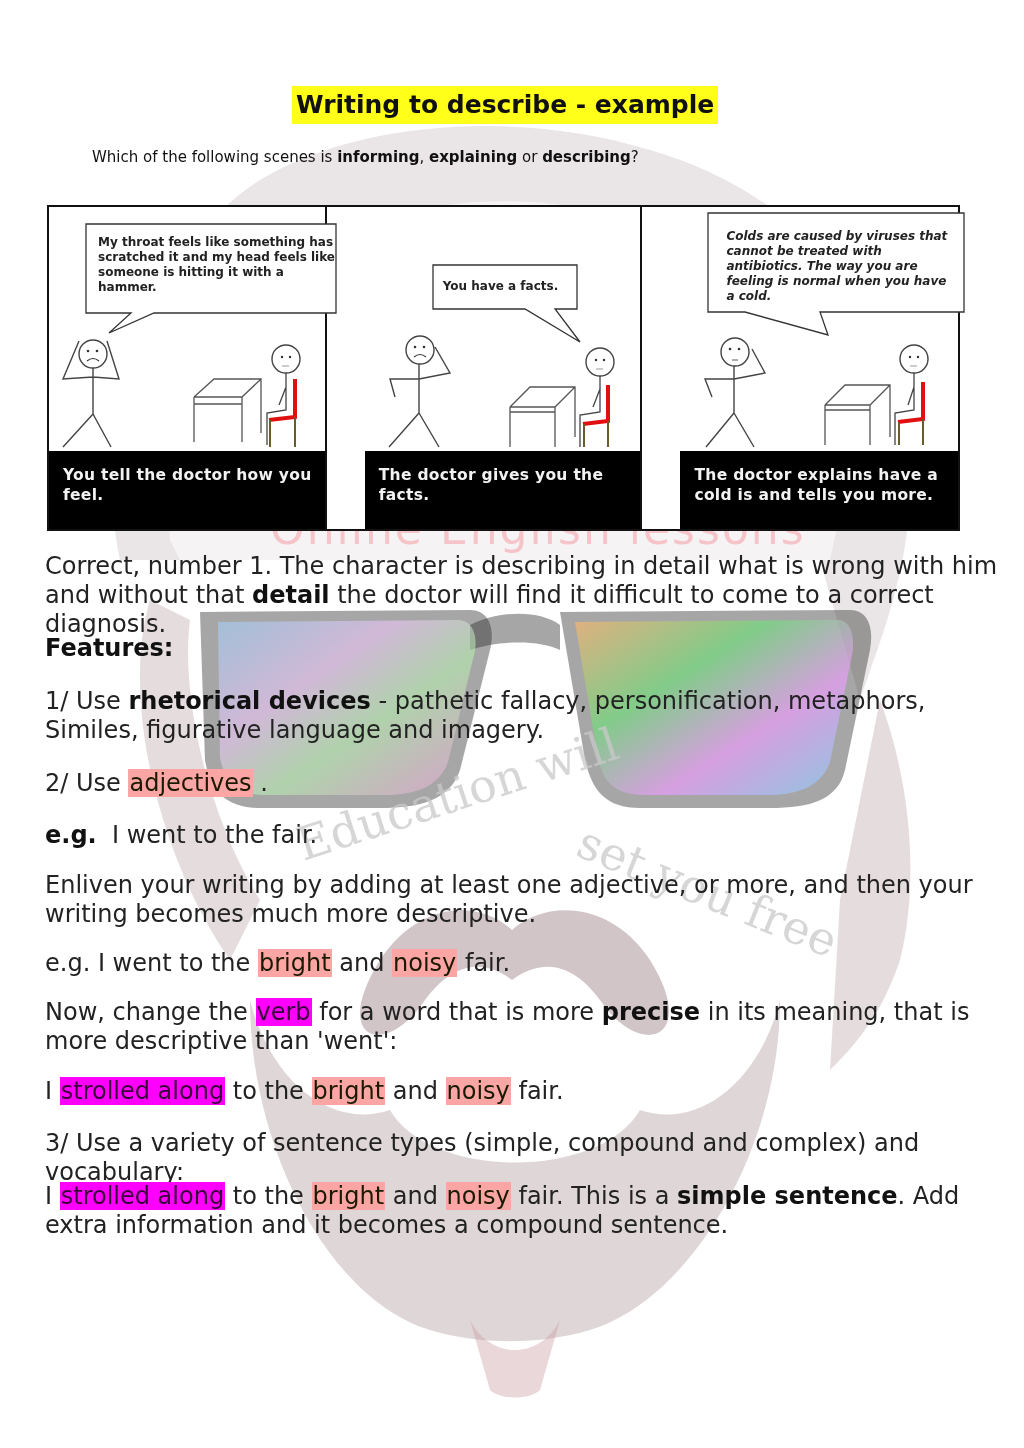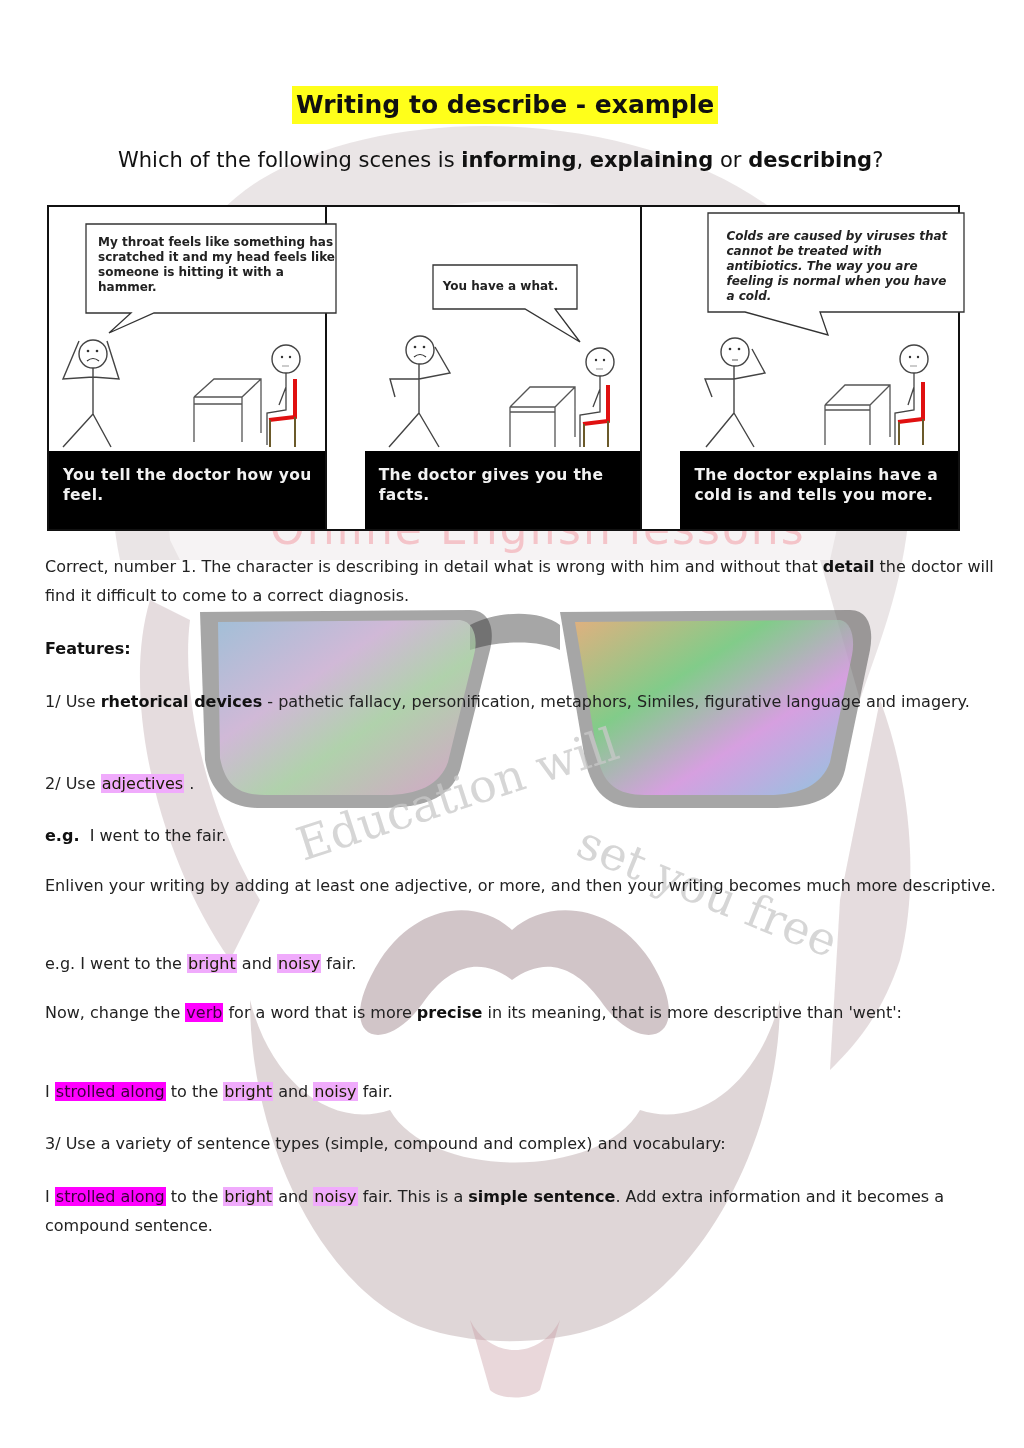--- a/index.html
+++ b/index.html
@@ -6,35 +6,35 @@
   body{width:1024px;height:1448px;background:#ffffff;position:relative;overflow:hidden;
        font-family:"DejaVu Sans", sans-serif;color:#1a1a1a;}
   
   .bg{position:absolute;left:0;top:0;width:1024px;height:1448px;z-index:0;pointer-events:none;}
   .watermark-text{position:absolute;font-family:"DejaVu Serif", serif;color:#c9c9c9;font-size:46px;opacity:.75;}
   .wm-oel{position:absolute;left:270px;top:503px;font-family:"DejaVu Sans", sans-serif;font-size:44px;color:#f4b9bf;letter-spacing:2px;opacity:.8;}
   
   .content{position:absolute;left:0;top:0;width:1024px;height:1448px;z-index:2;}
   .title{position:absolute;left:292px;top:86px;height:38px;padding:0 4px;background:#ffff1a;
          font-family:"DejaVu Sans", sans-serif;font-weight:bold;font-size:25px;line-height:38px;color:#111;}
-  .question{position:absolute;left:118px;top:148px;font-size:21px;color:#111;white-space:nowrap;}
+  .question{position:absolute;left:92px;top:148px;font-size:15px;color:#111;white-space:nowrap;}
   .question b{font-weight:bold;}
   
   .strip{position:absolute;left:47px;top:205px;width:909px;height:322px;border:2px solid #111;background:#fff;display:flex;gap:38px;}
   .panel{position:relative;width:301px;height:322px;border-right:2px solid #111;box-sizing:border-box;}
   .panel:last-child{border-right:none;}
   .panel svg{position:absolute;left:0;top:0;}
   .bubble-text{position:absolute;font-family:"DejaVu Sans", sans-serif;font-weight:bold;font-size:12px;line-height:15px;color:#222;}
   .caption{position:absolute;left:0;bottom:0;width:100%;height:78px;background:#000;color:#f2f2f2;
            font-family:"DejaVu Sans", sans-serif;font-weight:bold;font-size:15.5px;line-height:20px;
            padding:14px 10px 0 14px;box-sizing:border-box;letter-spacing:.3px;}
   
-  .p{position:absolute;left:45px;width:955px;font-size:16px;line-height:29px;color:#222;}
+  .p{position:absolute;left:45px;width:955px;font-size:24px;line-height:29px;color:#222;}
   .p b{font-weight:bold;color:#111;}
-  .hl-olive{background:#f0abfc;color:#1a1a00;padding:0 1px;}
+  .hl-olive{background:#fca5a5;color:#1a1a00;padding:0 1px;}
   .hl-pink{background:#ff00ff;color:#3a003a;padding:0 1px;}
 </style>
 </head>
 <body>
 
 <div class="bg">
   <svg width="1024" height="1448" viewBox="0 0 1024 1448">
     <defs>
       <linearGradient id="lensL" x1="0" y1="0" x2="1" y2="1">
         <stop offset="0" stop-color="#9fd3ff"></stop>
@@ -118,21 +118,21 @@
         <path d="M145 200 L165 180 L210 180 L210 230 M145 200 L190 200 L210 180 M145 200 L145 240 M190 200 L190 240 M145 205 L190 205" fill="none" stroke="#555" stroke-width="1.3"></path>
 
         <circle cx="235" cy="155" r="14" fill="none" stroke="#444" stroke-width="1.4"></circle>
         <circle cx="231" cy="153" r="1.2" fill="#333"></circle>
           <circle cx="239" cy="153" r="1.2" fill="#333"></circle>
         <path d="M231 162 L238 162" stroke="#999" stroke-width="1"></path>
         <path d="M235 169 L235 205 L215 208 L215 240 M235 182 L228 200" fill="none" stroke="#444" stroke-width="1.3"></path>
         <path d="M243 178 L243 214 L218 217" fill="none" stroke="#e01010" stroke-width="4"></path>
         <path d="M219 217 L219 240 M243 214 L243 240" stroke="#6b5a2a" stroke-width="2"></path>
       </svg>
-      <div class="bubble-text" style="left:78px;top:72px;width:140px;">You have a what.</div>
+      <div class="bubble-text" style="left:78px;top:72px;width:140px;">You have a facts.</div>
       <div class="caption">The doctor gives you the facts.</div>
     </div>
 
     <div class="panel">
       <svg width="301" height="244" viewBox="0 0 301 244">
         <path d="M28 6 L284 6 L284 105 L140 105 L148 128 L65 105 L28 105 Z" fill="#fff" stroke="#333" stroke-width="1.3"></path>
 
         <circle cx="55" cy="145" r="14" fill="none" stroke="#444" stroke-width="1.4"></circle>
         <circle cx="50" cy="142" r="1.3" fill="#333"></circle>
           <circle cx="59" cy="142" r="1.3" fill="#333"></circle>

